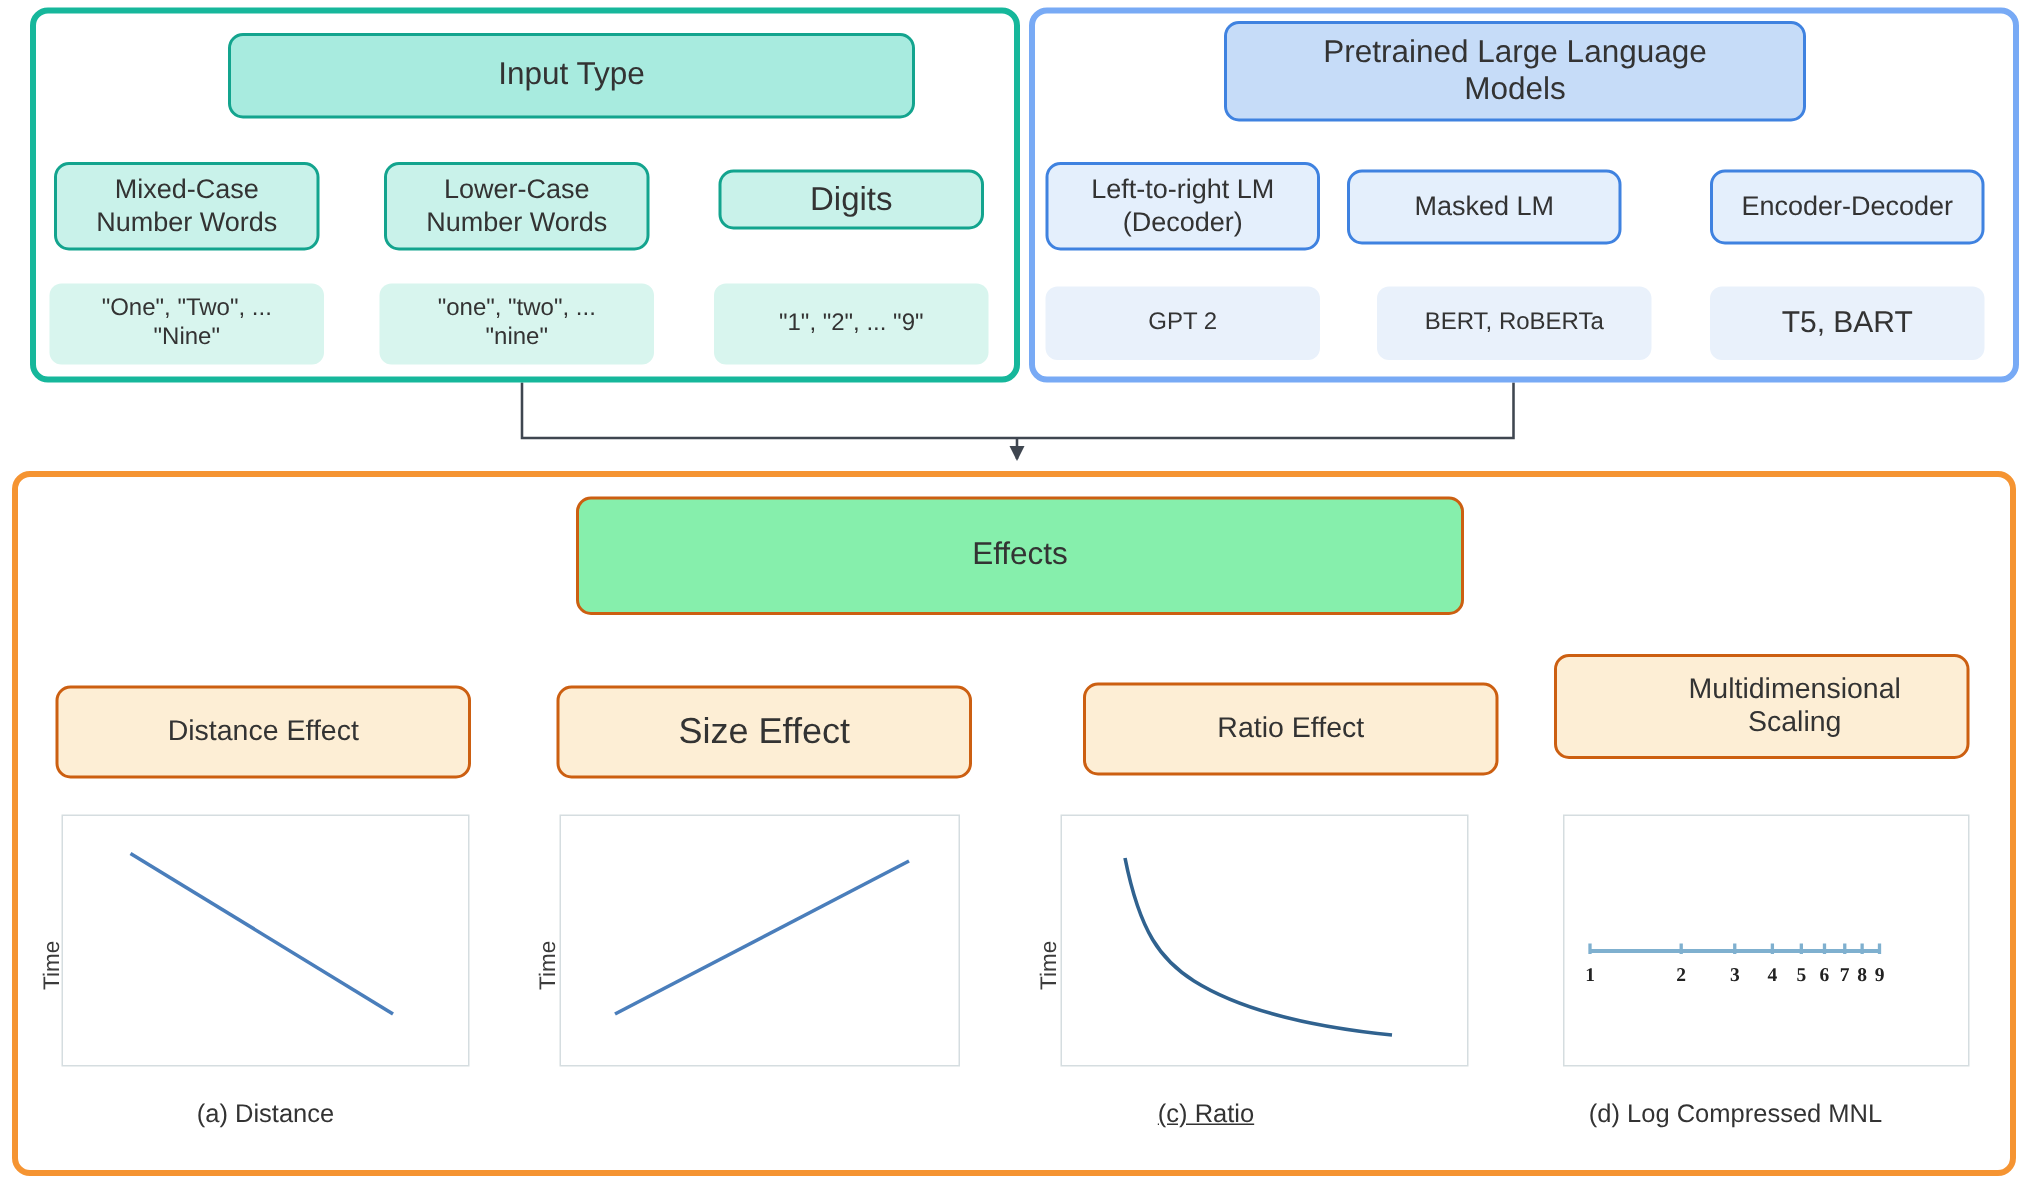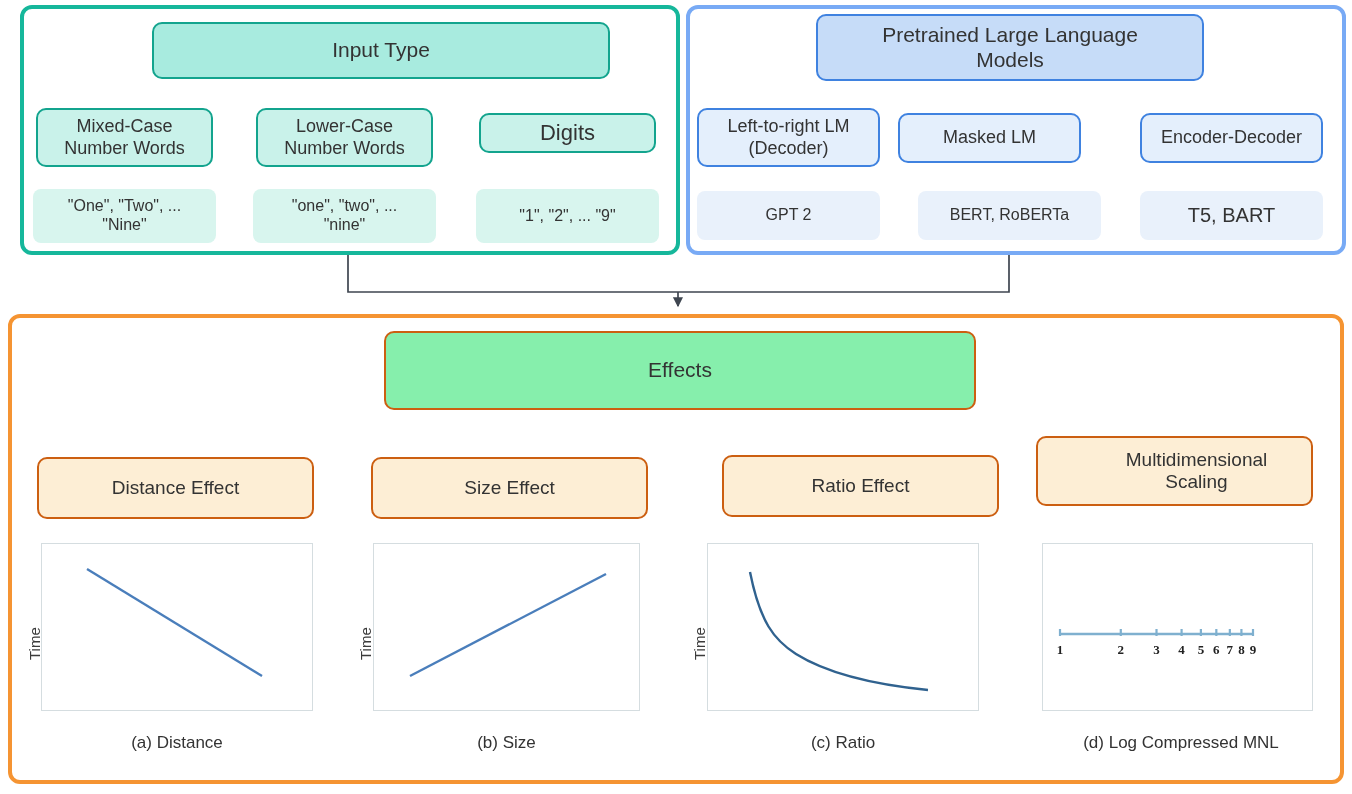--- a/index.html
+++ b/index.html
@@ -141,21 +141,21 @@
 
   <div class="panel" id="panel-effects"></div>
 
   <div class="node o-head" style="left:384px;top:331px;width:592px;height:79px;font-size:21px;">
     <span>Effects</span>
   </div>
 
   <div class="node o-mid" style="left:37px;top:457px;width:277px;height:62px;font-size:19px;white-space:pre-line;">
     <span>Distance Effect</span>
   </div>
-  <div class="node o-mid" style="left:371px;top:457px;width:277px;height:62px;font-size:19px;white-space:pre-line;">
+  <div class="node o-mid" style="left:371px;top:457px;width:277px;height:62px;font-size:24px;white-space:pre-line;">
     <span>Size Effect</span>
   </div>
   <div class="node o-mid" style="left:704px;top:455px;width:277px;height:62px;font-size:19px;white-space:pre-line;margin-left:18px;">
     <span>Ratio Effect</span>
   </div>
   <div class="node o-mid" style="left:1036px;top:436px;width:277px;height:70px;font-size:19px;white-space:pre-line;padding-left:44px;">
     <span>Multidimensional
 Scaling</span>
   </div>
 
@@ -166,29 +166,28 @@
   </div>
   <div class="ylab" style="left:26px;top:660px;font-size:15px;">Time</div>
   <div class="caption" style="left:41px;top:733px;width:272px;">(a) Distance</div>
 
   <div class="chart-card" style="left:373px;top:543px;width:267px;height:168px;">
     <svg viewBox="0 0 267 168" width="267" height="168">
       <polyline points="36,132 232,30" fill="none" stroke="#4a7ebb" stroke-width="2.4"></polyline>
     </svg>
   </div>
   <div class="ylab" style="left:357px;top:660px;font-size:15px;">Time</div>
-  <div class="caption" style="left:373px;top:733px;width:267px;">(b) Size</div>
 
   <div class="chart-card" style="left:707px;top:543px;width:272px;height:168px;">
     <svg viewBox="0 0 272 168" width="272" height="168">
       <path d="M42,28 C52,78 66,96 88,110 C120,130 170,141 220,146" fill="none" stroke="#30628f" stroke-width="2.4"></path>
     </svg>
   </div>
   <div class="ylab" style="left:691px;top:660px;font-size:15px;">Time</div>
-  <div class="caption" style="left:707px;top:733px;width:272px;">(c) Ratio</div>
+  <div class="caption" style="left:668px;top:733px;width:272px;text-decoration:underline;">(c) Ratio</div>
 
   <div class="chart-card" style="left:1042px;top:543px;width:271px;height:168px;">
     <svg viewBox="0 0 271 168" width="271" height="168">
       <g id="mnl-axis" stroke="#7fb0cf" stroke-width="2.6">
         <line x1="17" y1="90" x2="210" y2="90"></line>
       </g>
       <g id="mnl-ticks" stroke="#7fb0cf" stroke-width="2.2">
           <line x1="17" y1="85" x2="17" y2="92"></line>
           <line x1="77.795" y1="85" x2="77.795" y2="92"></line>
           <line x1="113.5" y1="85" x2="113.5" y2="92"></line>
@@ -205,15 +204,15 @@
           <text x="113.5" y="110">3</text>
           <text x="138.59" y="110">4</text>
           <text x="157.89" y="110">5</text>
           <text x="173.33" y="110">6</text>
           <text x="186.84" y="110">7</text>
           <text x="198.42" y="110">8</text>
           <text x="210" y="110">9</text>
         </g>
     </svg>
   </div>
-  <div class="caption" style="left:1036px;top:733px;width:290px;">(d) Log Compressed MNL</div>
+  <div class="caption" style="left:1012px;top:733px;width:290px;">(d) Log Compressed MNL</div>
 
 </div>
 
 </body></html>

